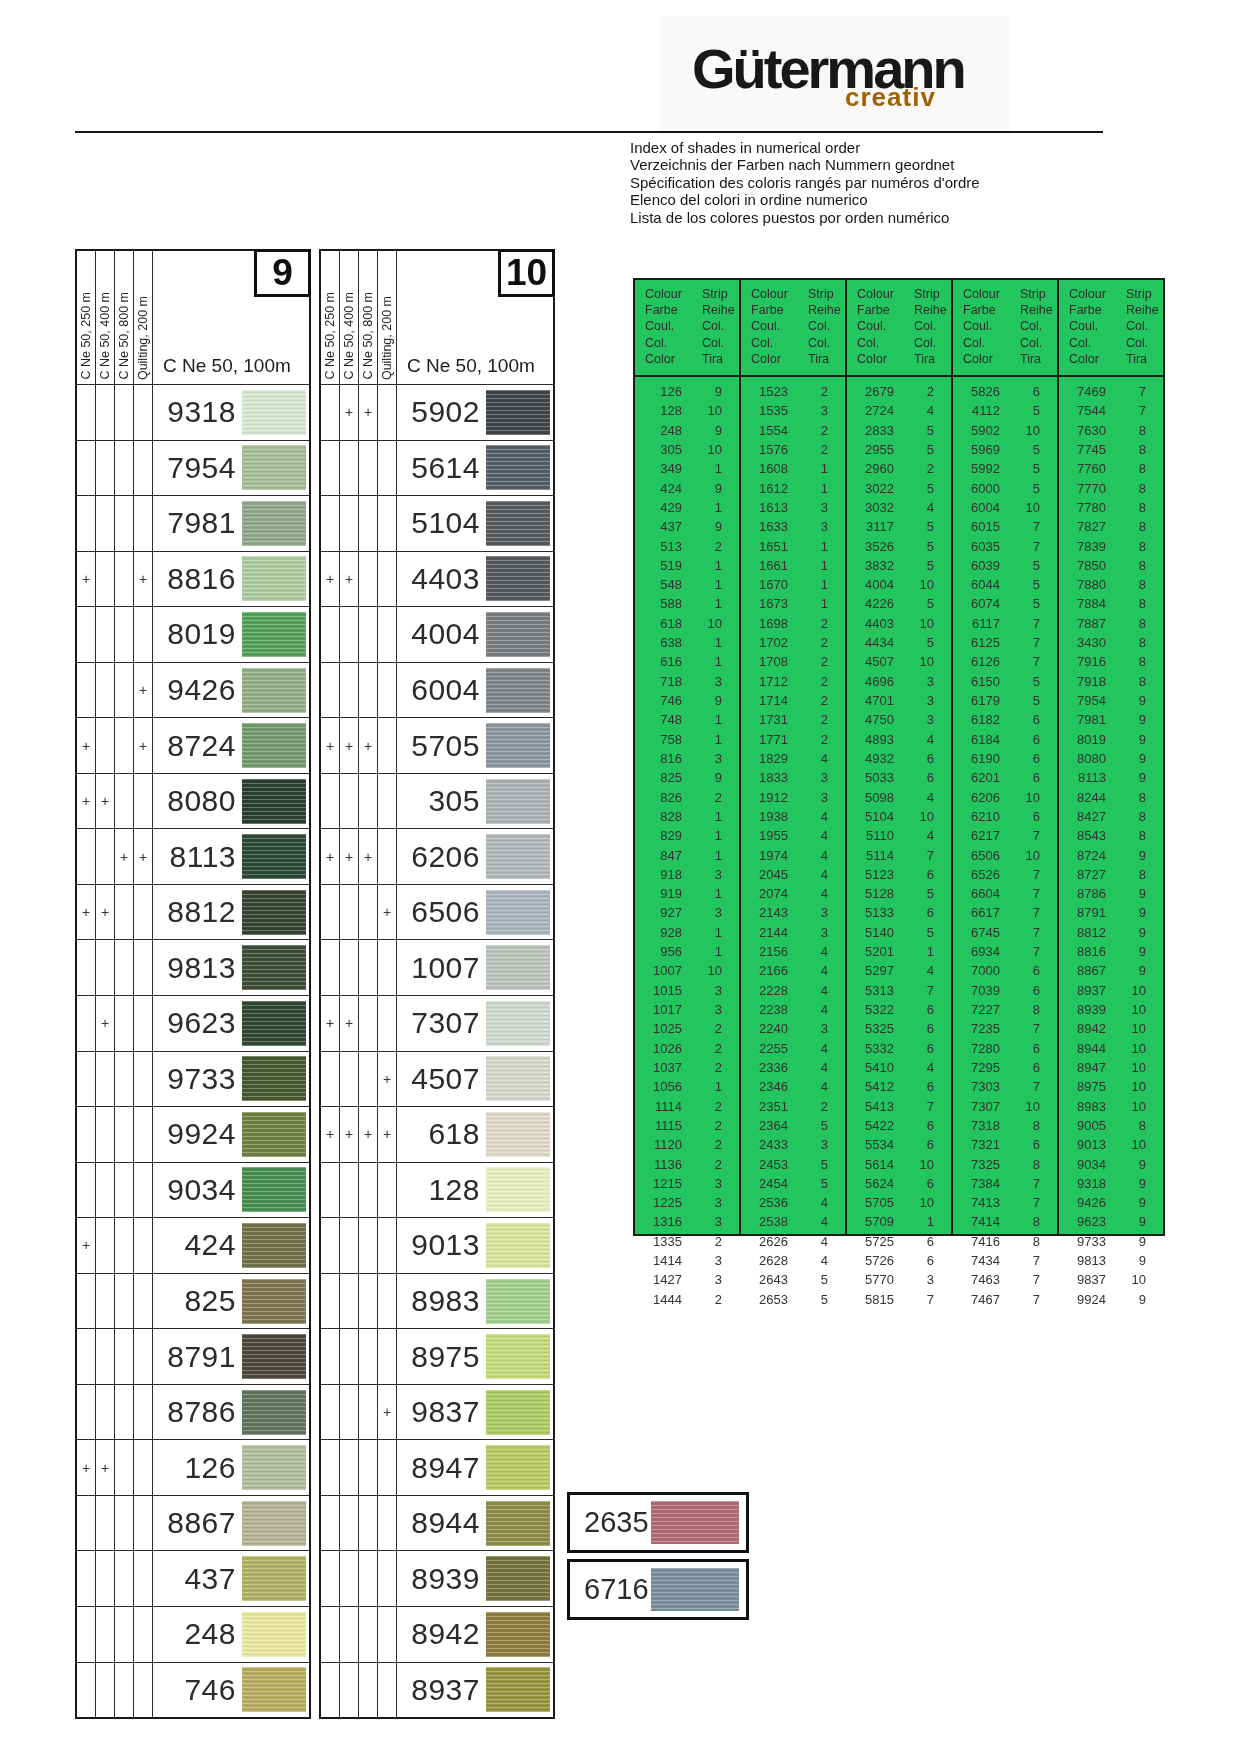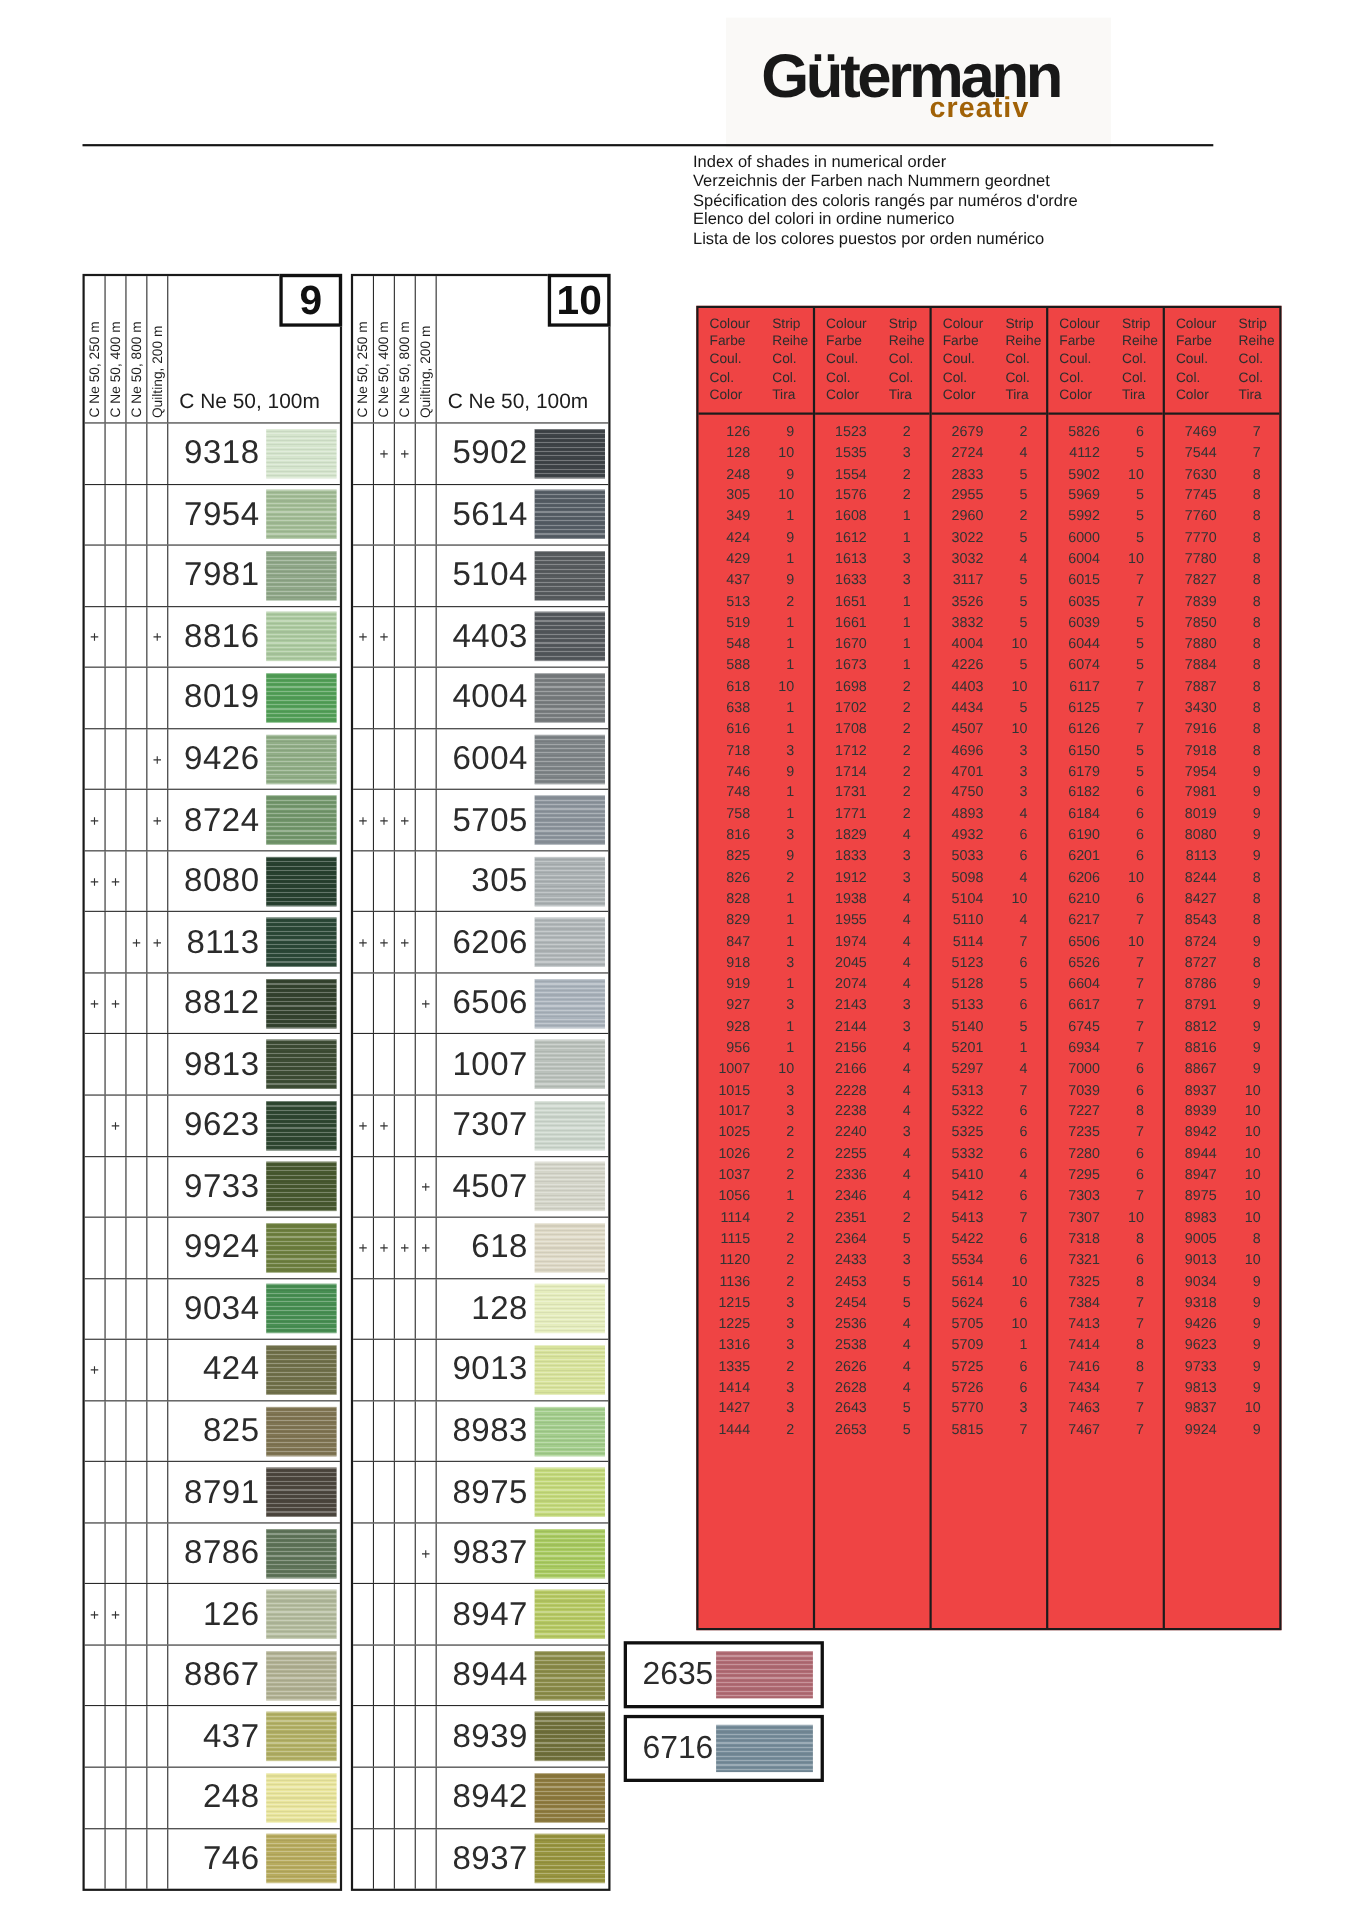--- a/index.html
+++ b/index.html
@@ -34,22 +34,22 @@
   .shade-cell{display:flex;align-items:center;justify-content:flex-end;gap:6px;padding-right:3px;min-width:0}
   .shade-number{font-size:30px;color:#2b2b2b;letter-spacing:.5px}
   .swatch{width:64px;height:45px;flex:none;background-color:var(--c);
           background-image:repeating-linear-gradient(180deg,
             rgba(255,255,255,.28) 0px,rgba(255,255,255,.28) 1px,
             rgba(255,255,255,0) 1px,rgba(255,255,255,0) 2px,
             rgba(0,0,0,.06) 2px,rgba(0,0,0,.06) 3px,
             rgba(255,255,255,0) 3px,rgba(255,255,255,0) 4px)}
 
   
-  .index-table{position:absolute;left:633px;top:278px;width:532px;height:1204px;border:2px solid #1b1b1b;
-               display:flex;background:#ef4444}
+  .index-table{position:absolute;left:633px;top:278px;width:532px;height:958px;border:2px solid #1b1b1b;
+               display:flex;background:#22c55e}
   .index-col{flex:1;display:flex;flex-direction:column;border-left:2px solid #1b1b1b;min-width:0}
   .index-col:first-child{border-left:none}
   .index-head{height:97px;flex:none;border-bottom:2px solid #1b1b1b;display:flex;padding:6px 0 0 10px}
   .head-col{font-size:12.5px;line-height:16.2px;color:#2d2d2d}
   .head-col1{width:57px}
   .head-col2{flex:1}
   .index-rows{flex:1;padding-top:7px}
   .index-row{display:flex;height:19.32px}
   .ir-colour{width:47px;text-align:right;font-size:13px;color:#333}
   .ir-strip{flex:1;text-align:right;padding-right:17px;font-size:13px;color:#333}

